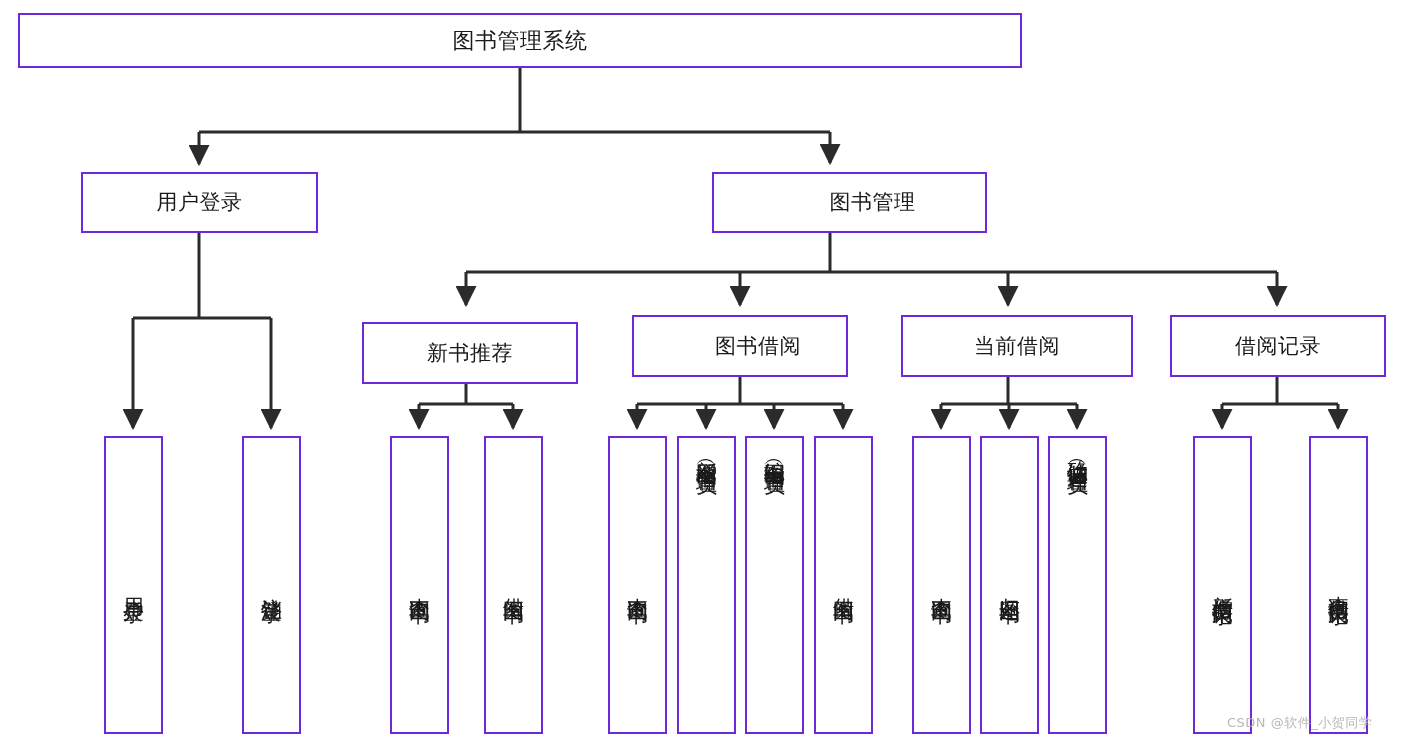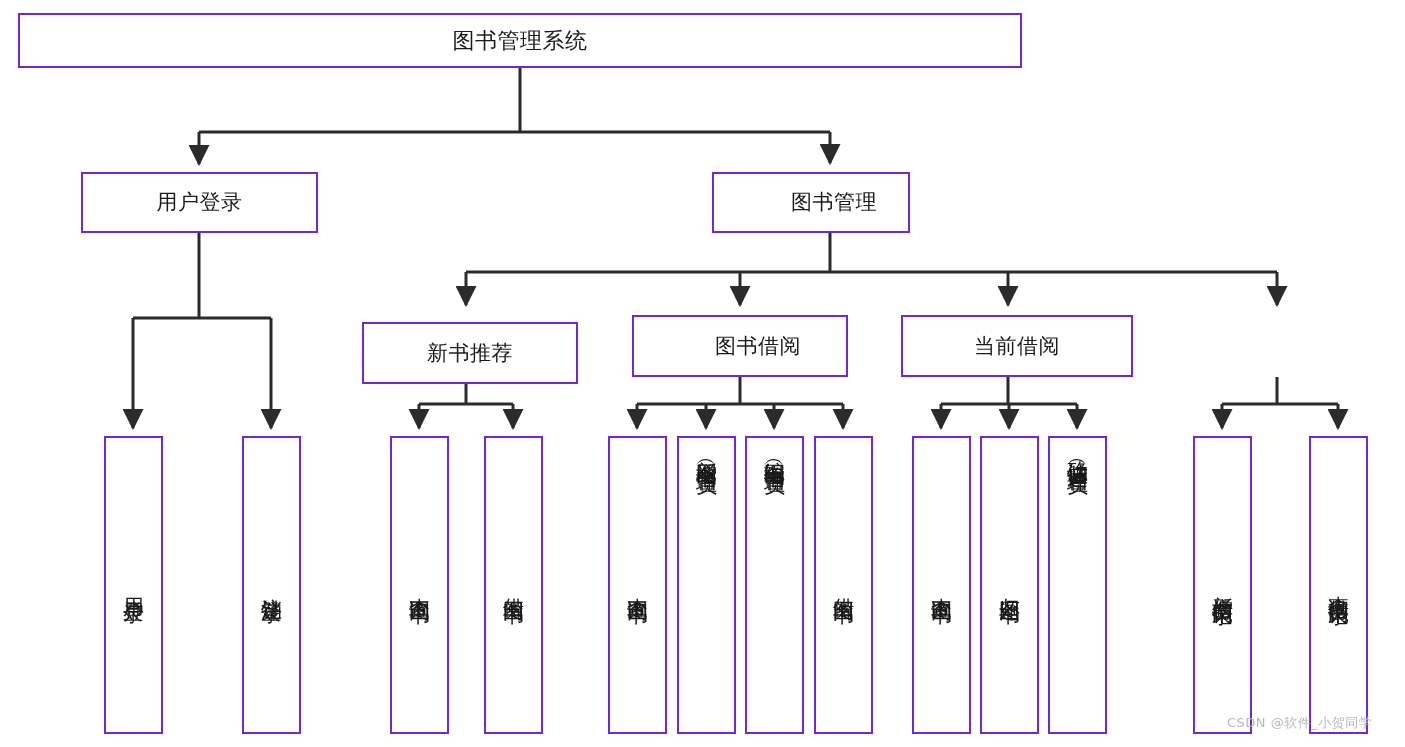--- a/index.html
+++ b/index.html
@@ -134,33 +134,36 @@
     </g>
   </svg>
 
   <div class="node horiz root" style="left:18px; top:13px; width:1004px; height:55px;">
     <span class="node-label">图书管理系统</span>
   </div>
 
   <div class="node horiz" style="left:81px; top:172px; width:237px; height:61px;">
     <span class="node-label">用户登录</span>
   </div>
-  <div class="node horiz" style="left:712px; top:172px; width:198px; height:61px;padding-left:46px;">
+  <div class="node horiz" style="left:712px; top:172px; width:275px; height:61px;padding-left:46px;">
     <span class="node-label">图书管理</span>
   </div>
 
   <div class="node horiz" style="left:362px; top:315px; width:216px; height:62px;margin-top:7px;">
     <span class="node-label">新书推荐</span>
   </div>
   <div class="node horiz" style="left:632px; top:315px; width:216px; height:62px;padding-left:36px;">
     <span class="node-label">图书借阅</span>
   </div>
   <div class="node horiz" style="left:901px; top:315px; width:232px; height:62px;">
     <span class="node-label">当前借阅</span>
   </div>
+  <div class="node horiz" style="left:1170px; top:315px; width:216px; height:62px;">
+    <span class="node-label">借阅记录</span>
+  </div>
 
   <div class="node vert centered" style="left:104px; top:436px; width:59px; height:298px;">
     <span class="node-label">用户登录</span>
   </div>
   <div class="node vert centered" style="left:242px; top:436px; width:59px; height:298px;">
     <span class="node-label">注销登录</span>
   </div>
 
   <div class="node vert centered" style="left:390px; top:436px; width:59px; height:298px;">
     <span class="node-label">查询图书</span>

